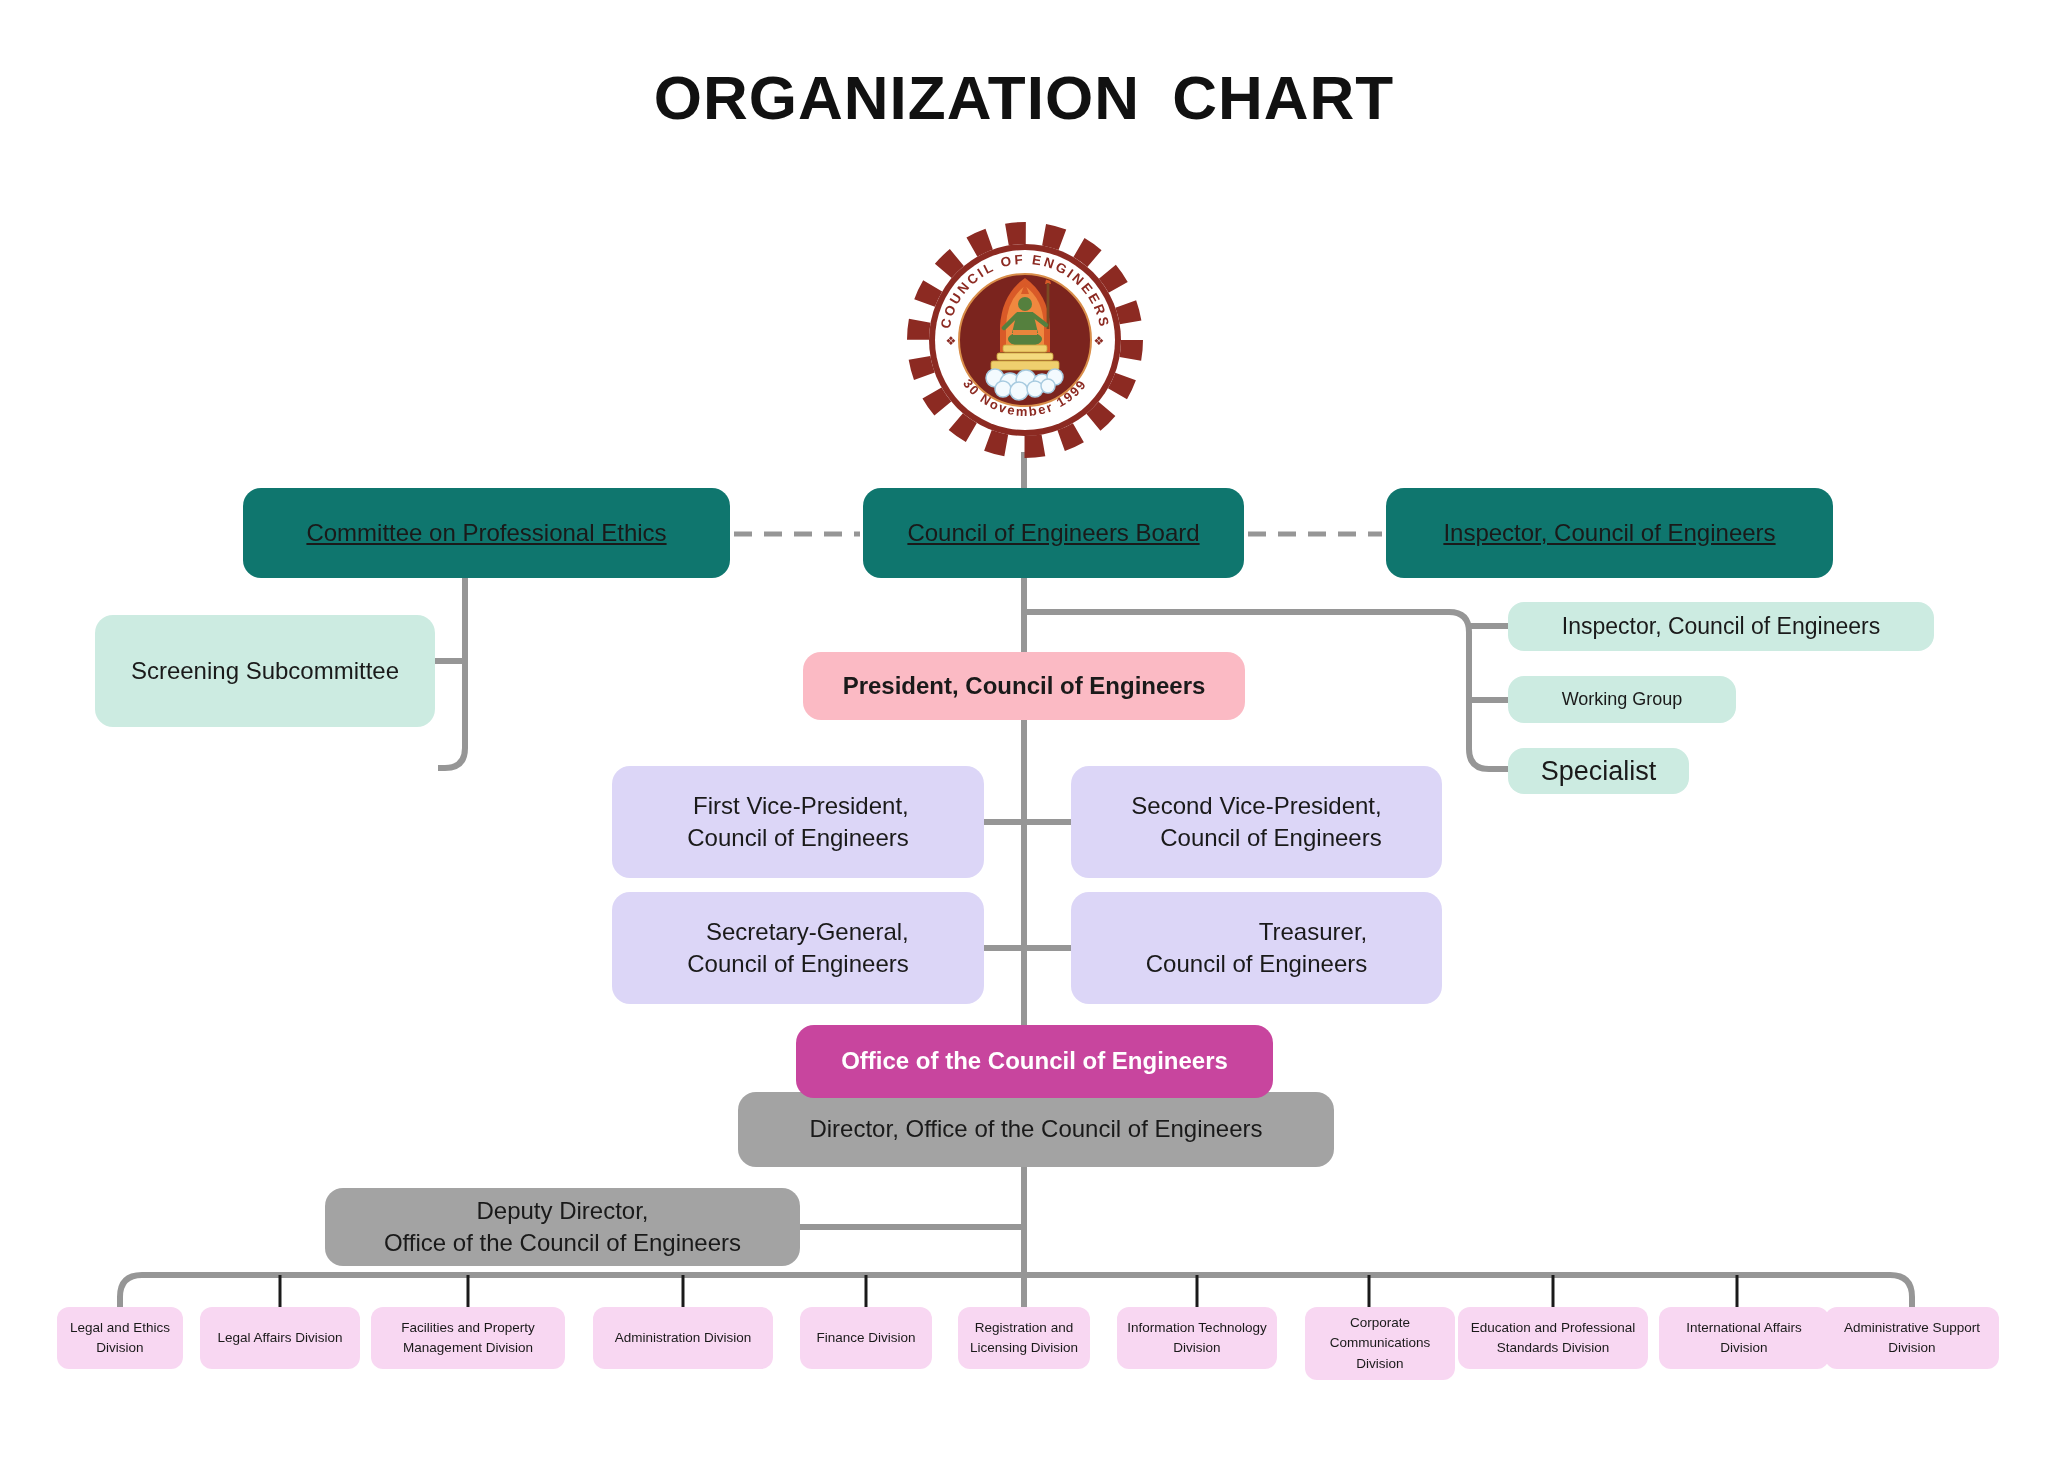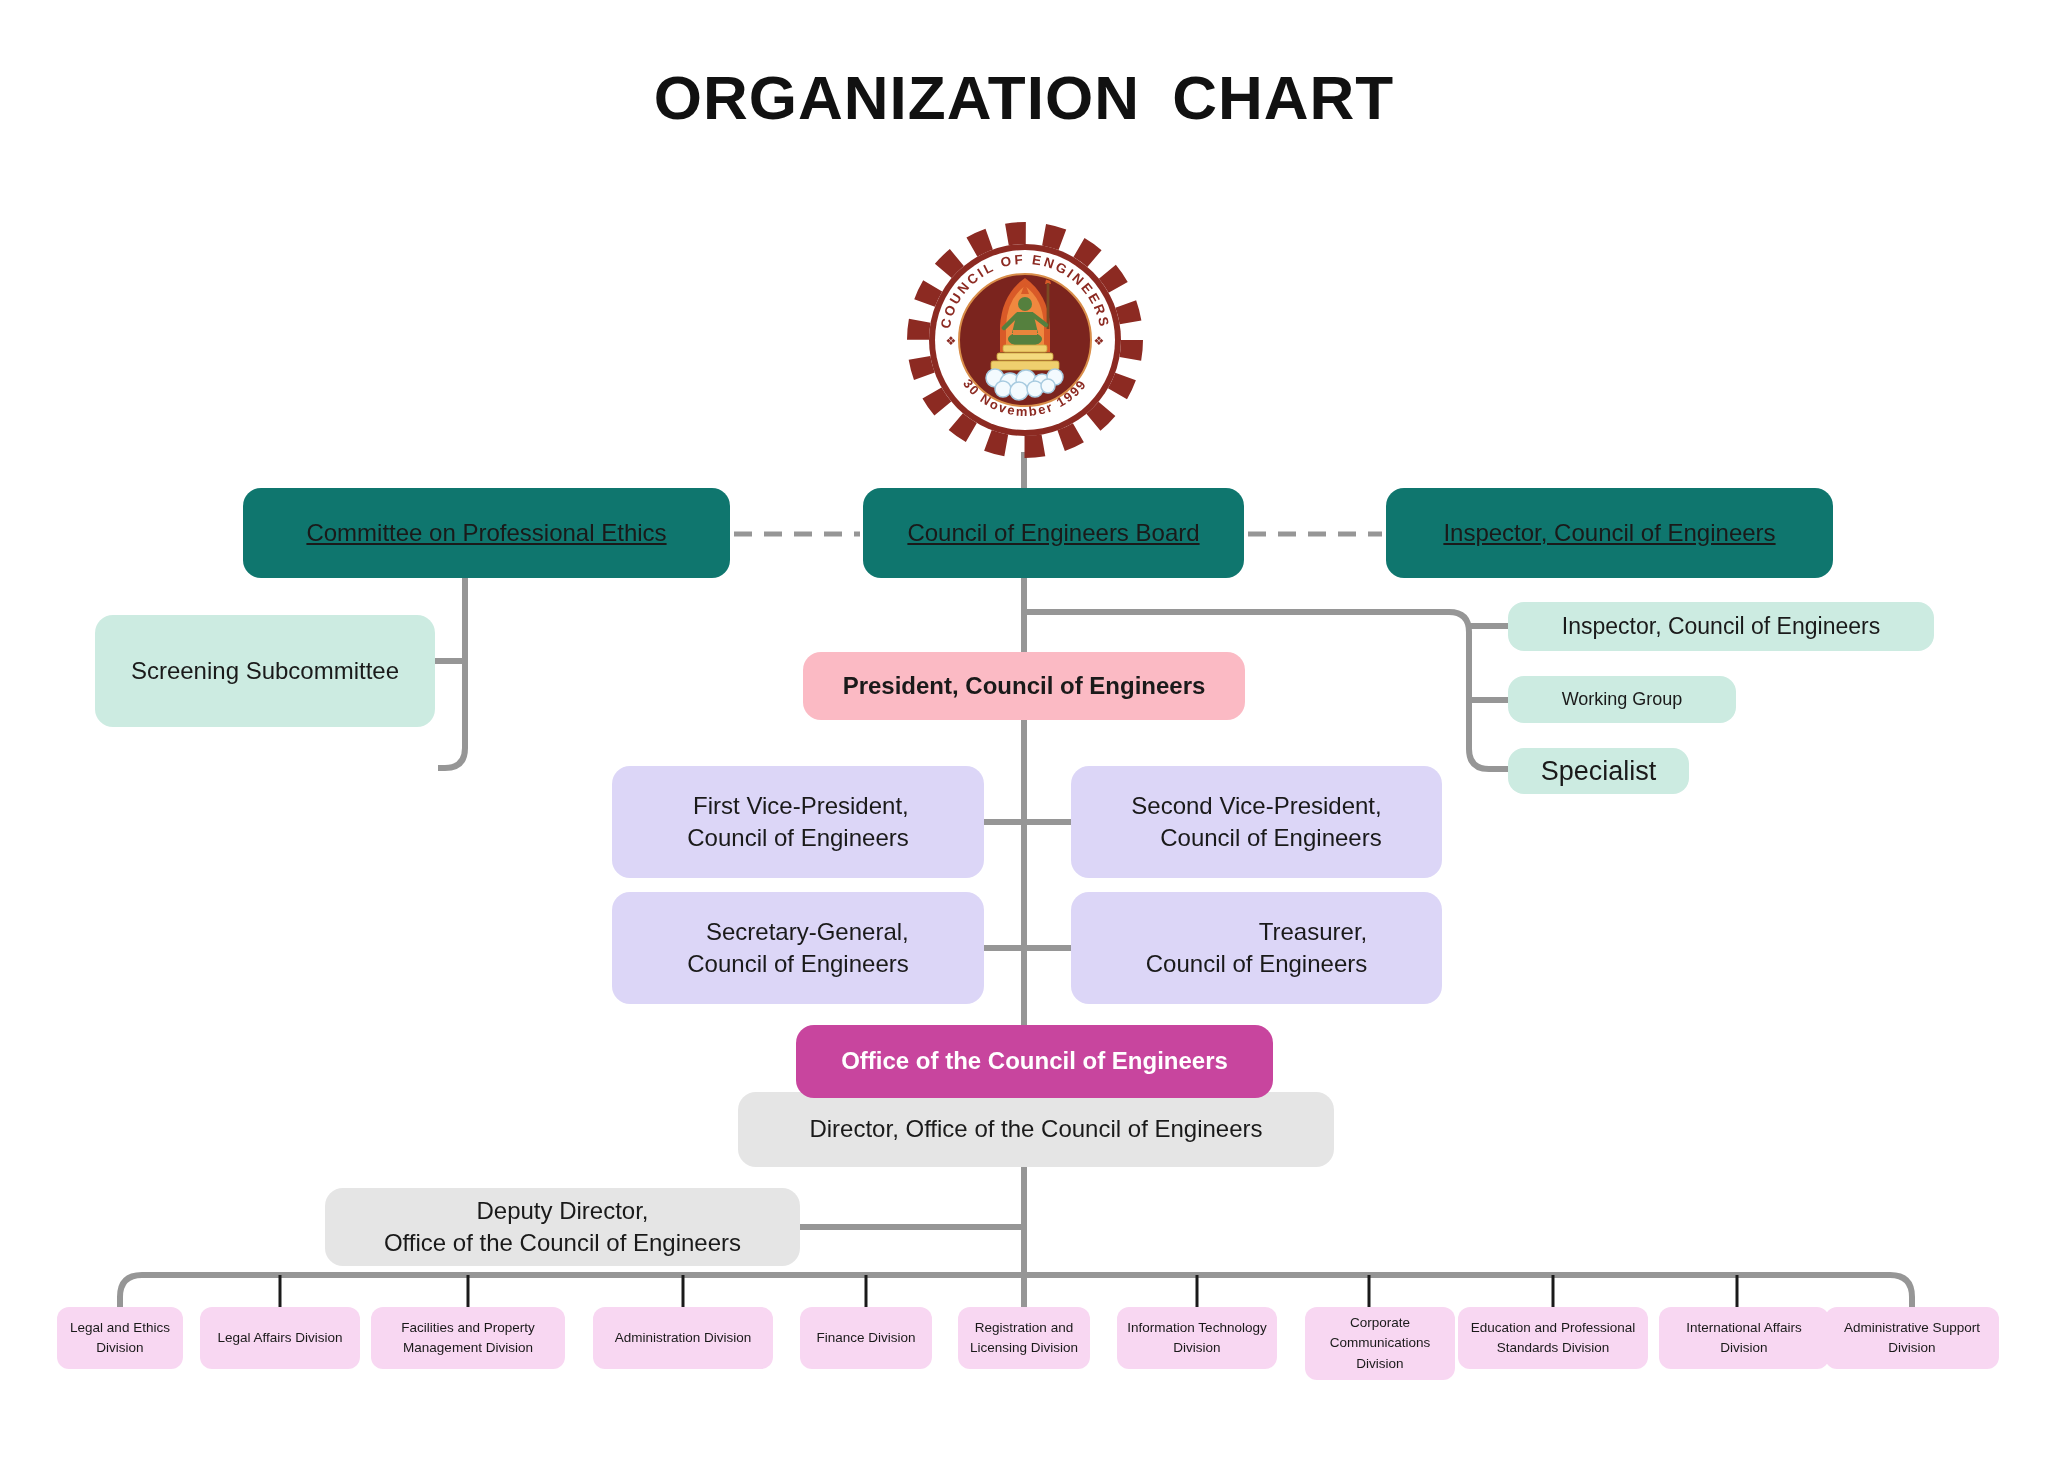--- a/index.html
+++ b/index.html
@@ -25,21 +25,21 @@
     text-align:center;white-space:pre-line;
     border-radius:18px;
     font-size:24px;line-height:1.35;
     box-sizing:border-box;padding:4px 10px;
   }
   .orange{background:#0f766e;text-decoration:underline;}
   .mint{background:#CCEBE1;}
   .pink{background:#FBBAC4;font-weight:bold;}
   .lavender{background:#DCD6F7;text-align:right;}
   .magenta{background:#C8459E;color:#ffffff;font-weight:bold;}
-  .lightpink{background:#e5e5e5;text-align:center;}
+  .lightpink{background:#a3a3a3;text-align:center;}
   .division{
     position:absolute;z-index:1;top:1307px;
     display:flex;align-items:center;justify-content:center;
     text-align:center;white-space:pre;
     border-radius:12px;
     background:#F8D7F2;
     font-size:13.5px;line-height:1.5;
     box-sizing:border-box;padding:6px 2px;
     min-height:62px;
   }

